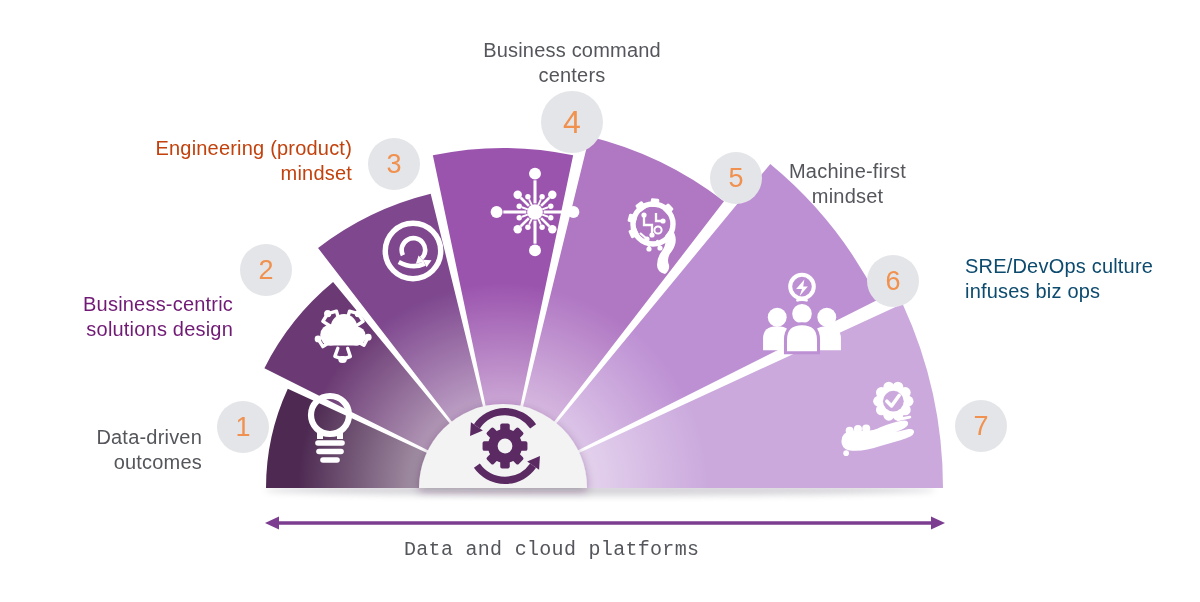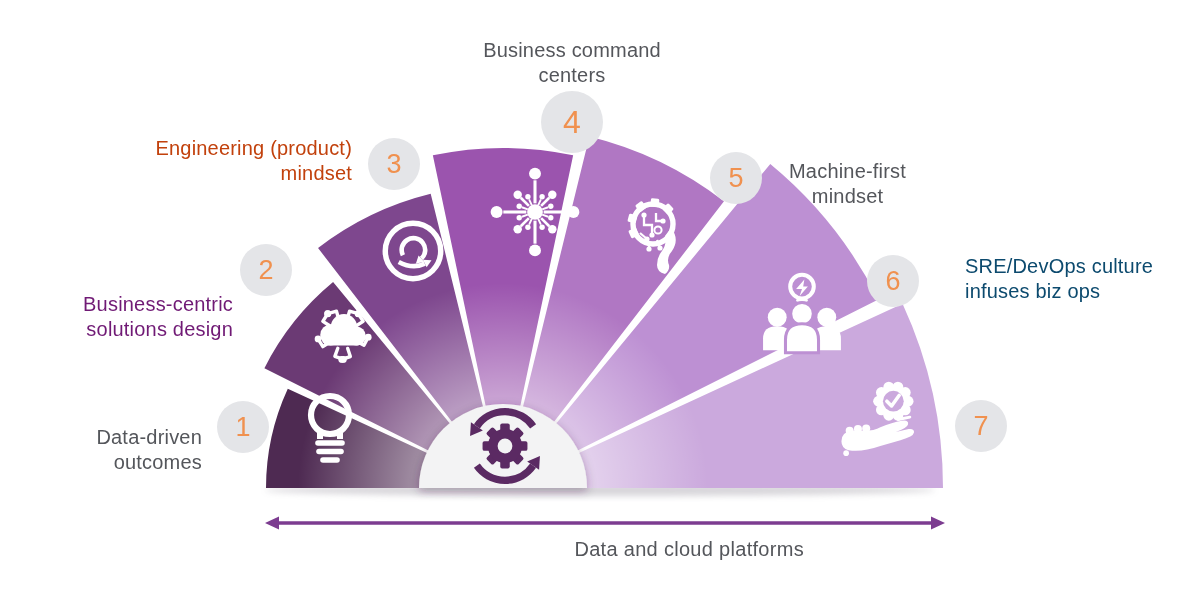--- a/index.html
+++ b/index.html
@@ -4,22 +4,22 @@
 <style>
   html,body{margin:0;padding:0;background:#fff;}
   .stage{position:relative;width:1200px;height:602px;background:#fff;overflow:hidden;
          font-family:"Liberation Sans",sans-serif;}
   #fan{position:absolute;left:0;top:0;}
   #labels{position:absolute;left:0;top:0;width:1200px;height:602px;}
   .seg-label{position:absolute;font-size:20px;line-height:25px;letter-spacing:.2px;
              white-space:pre-line;font-weight:400;}
   .badge{position:absolute;border-radius:50%;display:flex;align-items:center;
          justify-content:center;font-weight:400;}
-  .axis-label{position:absolute;left:404px;top:538px;width:400px;text-align:right;
-              font-size:20px;letter-spacing:.3px;}
+  .axis-label{position:absolute;left:404px;top:538px;width:400px;text-align:left;
+              font-size:20px;letter-spacing:.3px;font-family:Liberation Mono, monospace;}
 </style>
 </head>
 <body>
 
 <div class="stage">
   <svg id="fan" width="1200" height="602" viewBox="0 0 1200 602">
       <defs>
  <radialGradient id="glow" cx="503" cy="488" r="205" gradientUnits="userSpaceOnUse">
    <stop offset="0" stop-color="#ffffff" stop-opacity="0.62"></stop>
    <stop offset="0.45" stop-color="#ffffff" stop-opacity="0.45"></stop>

